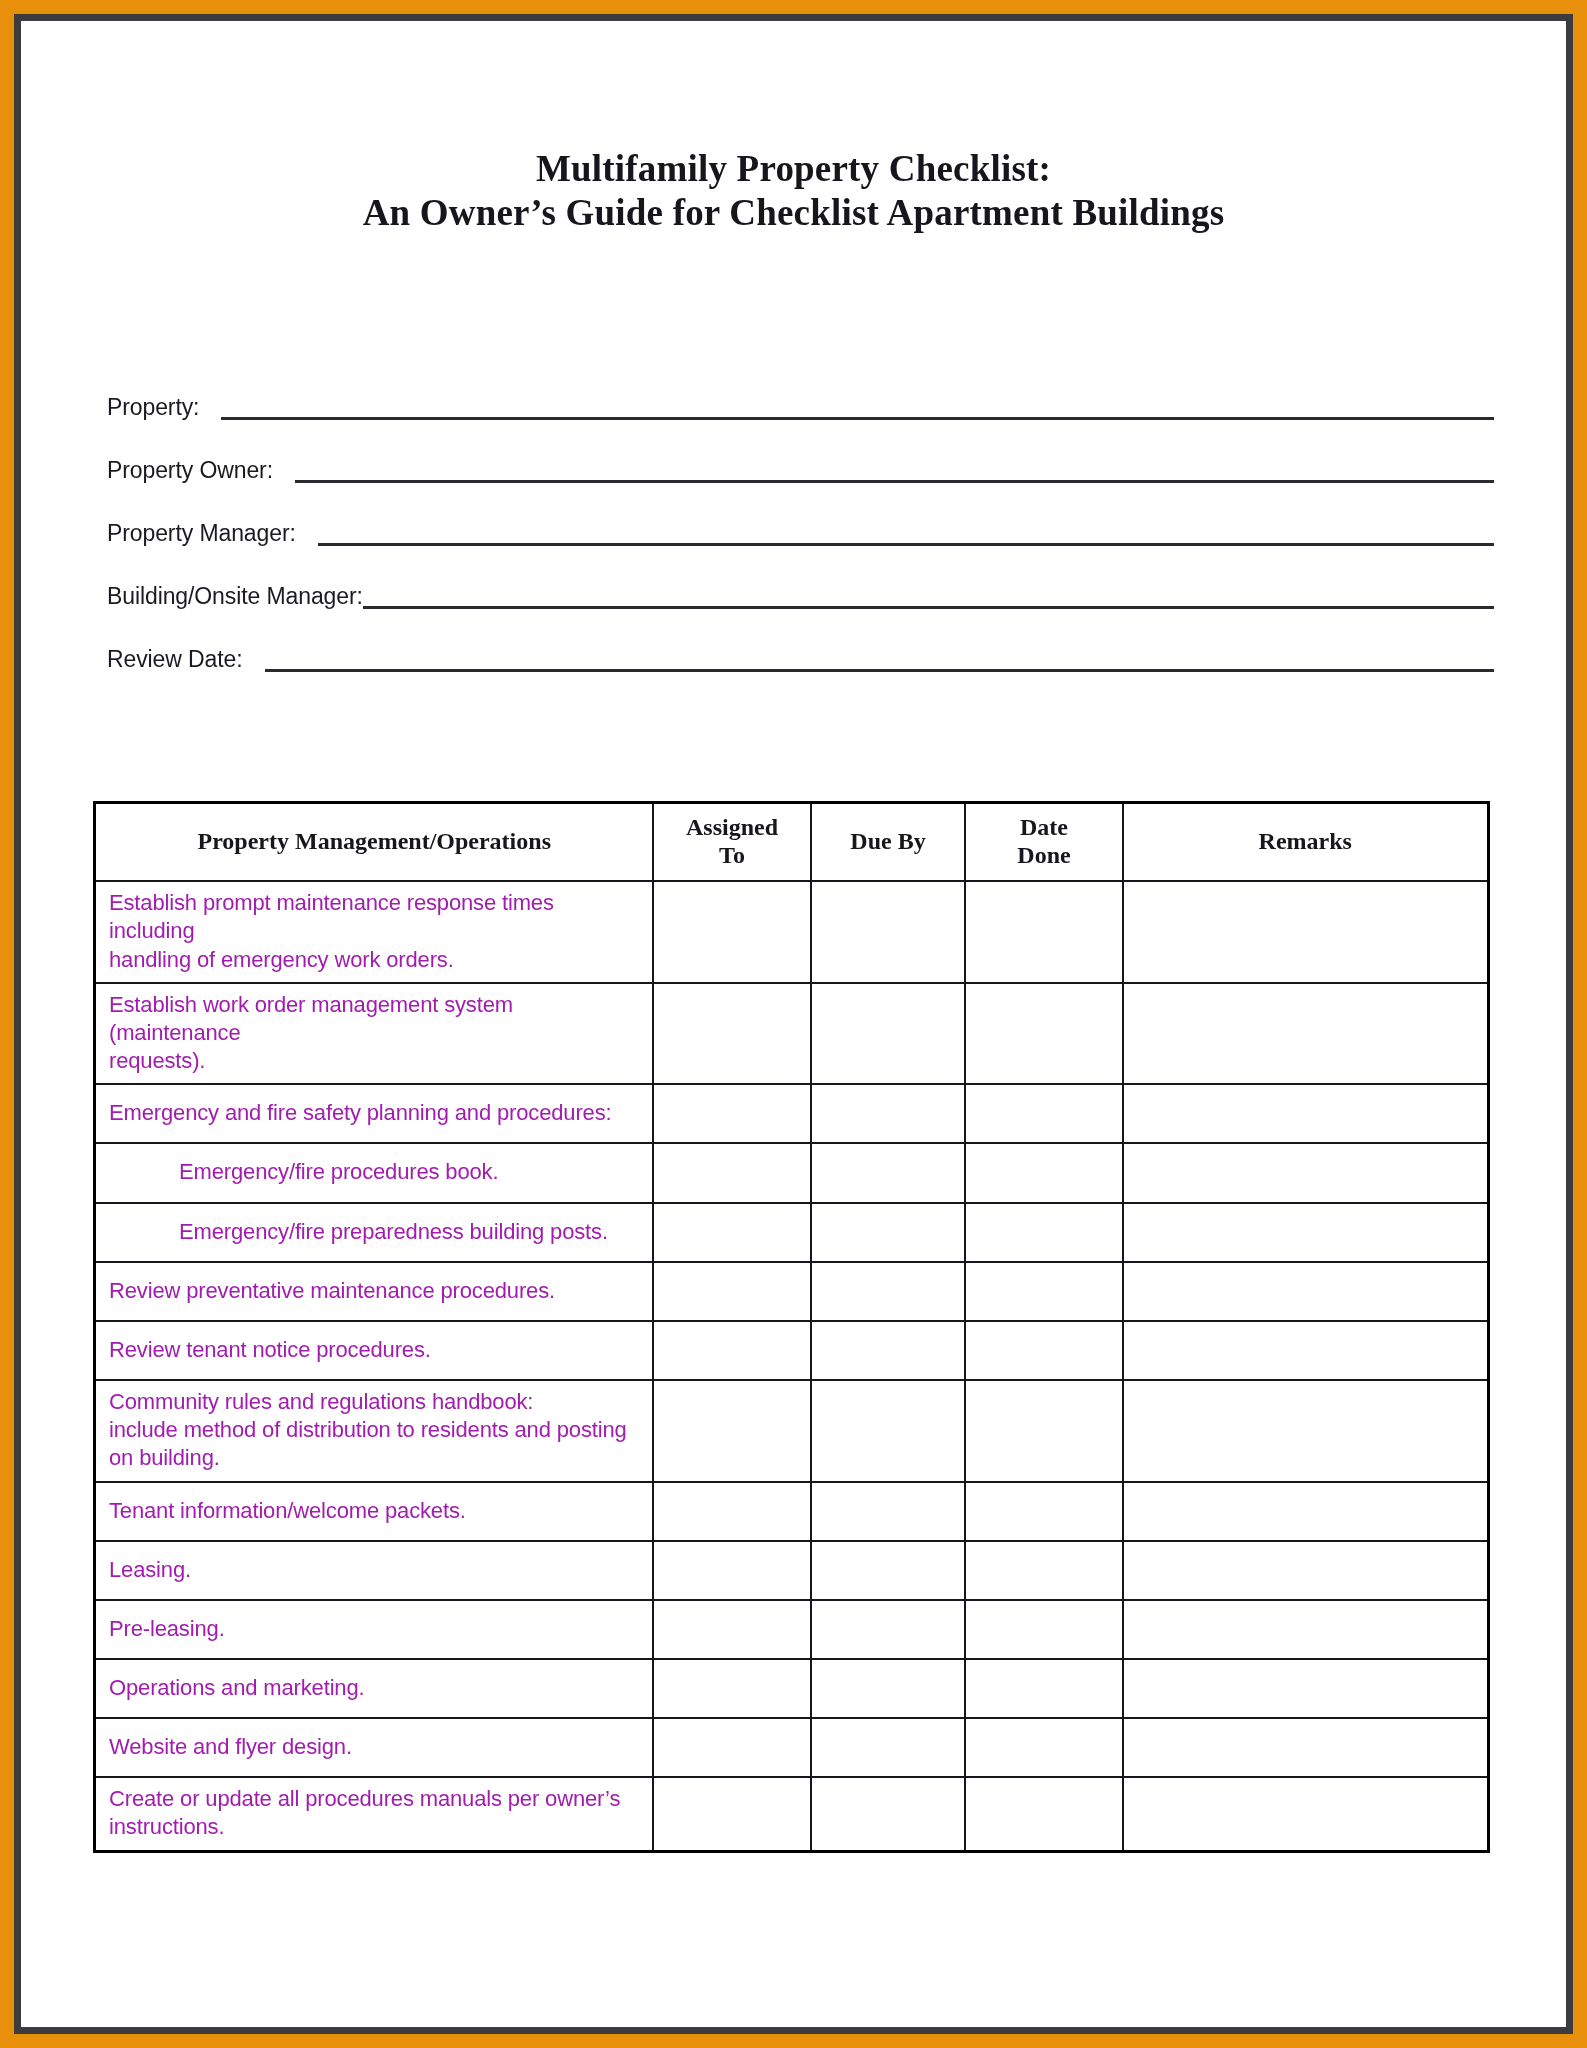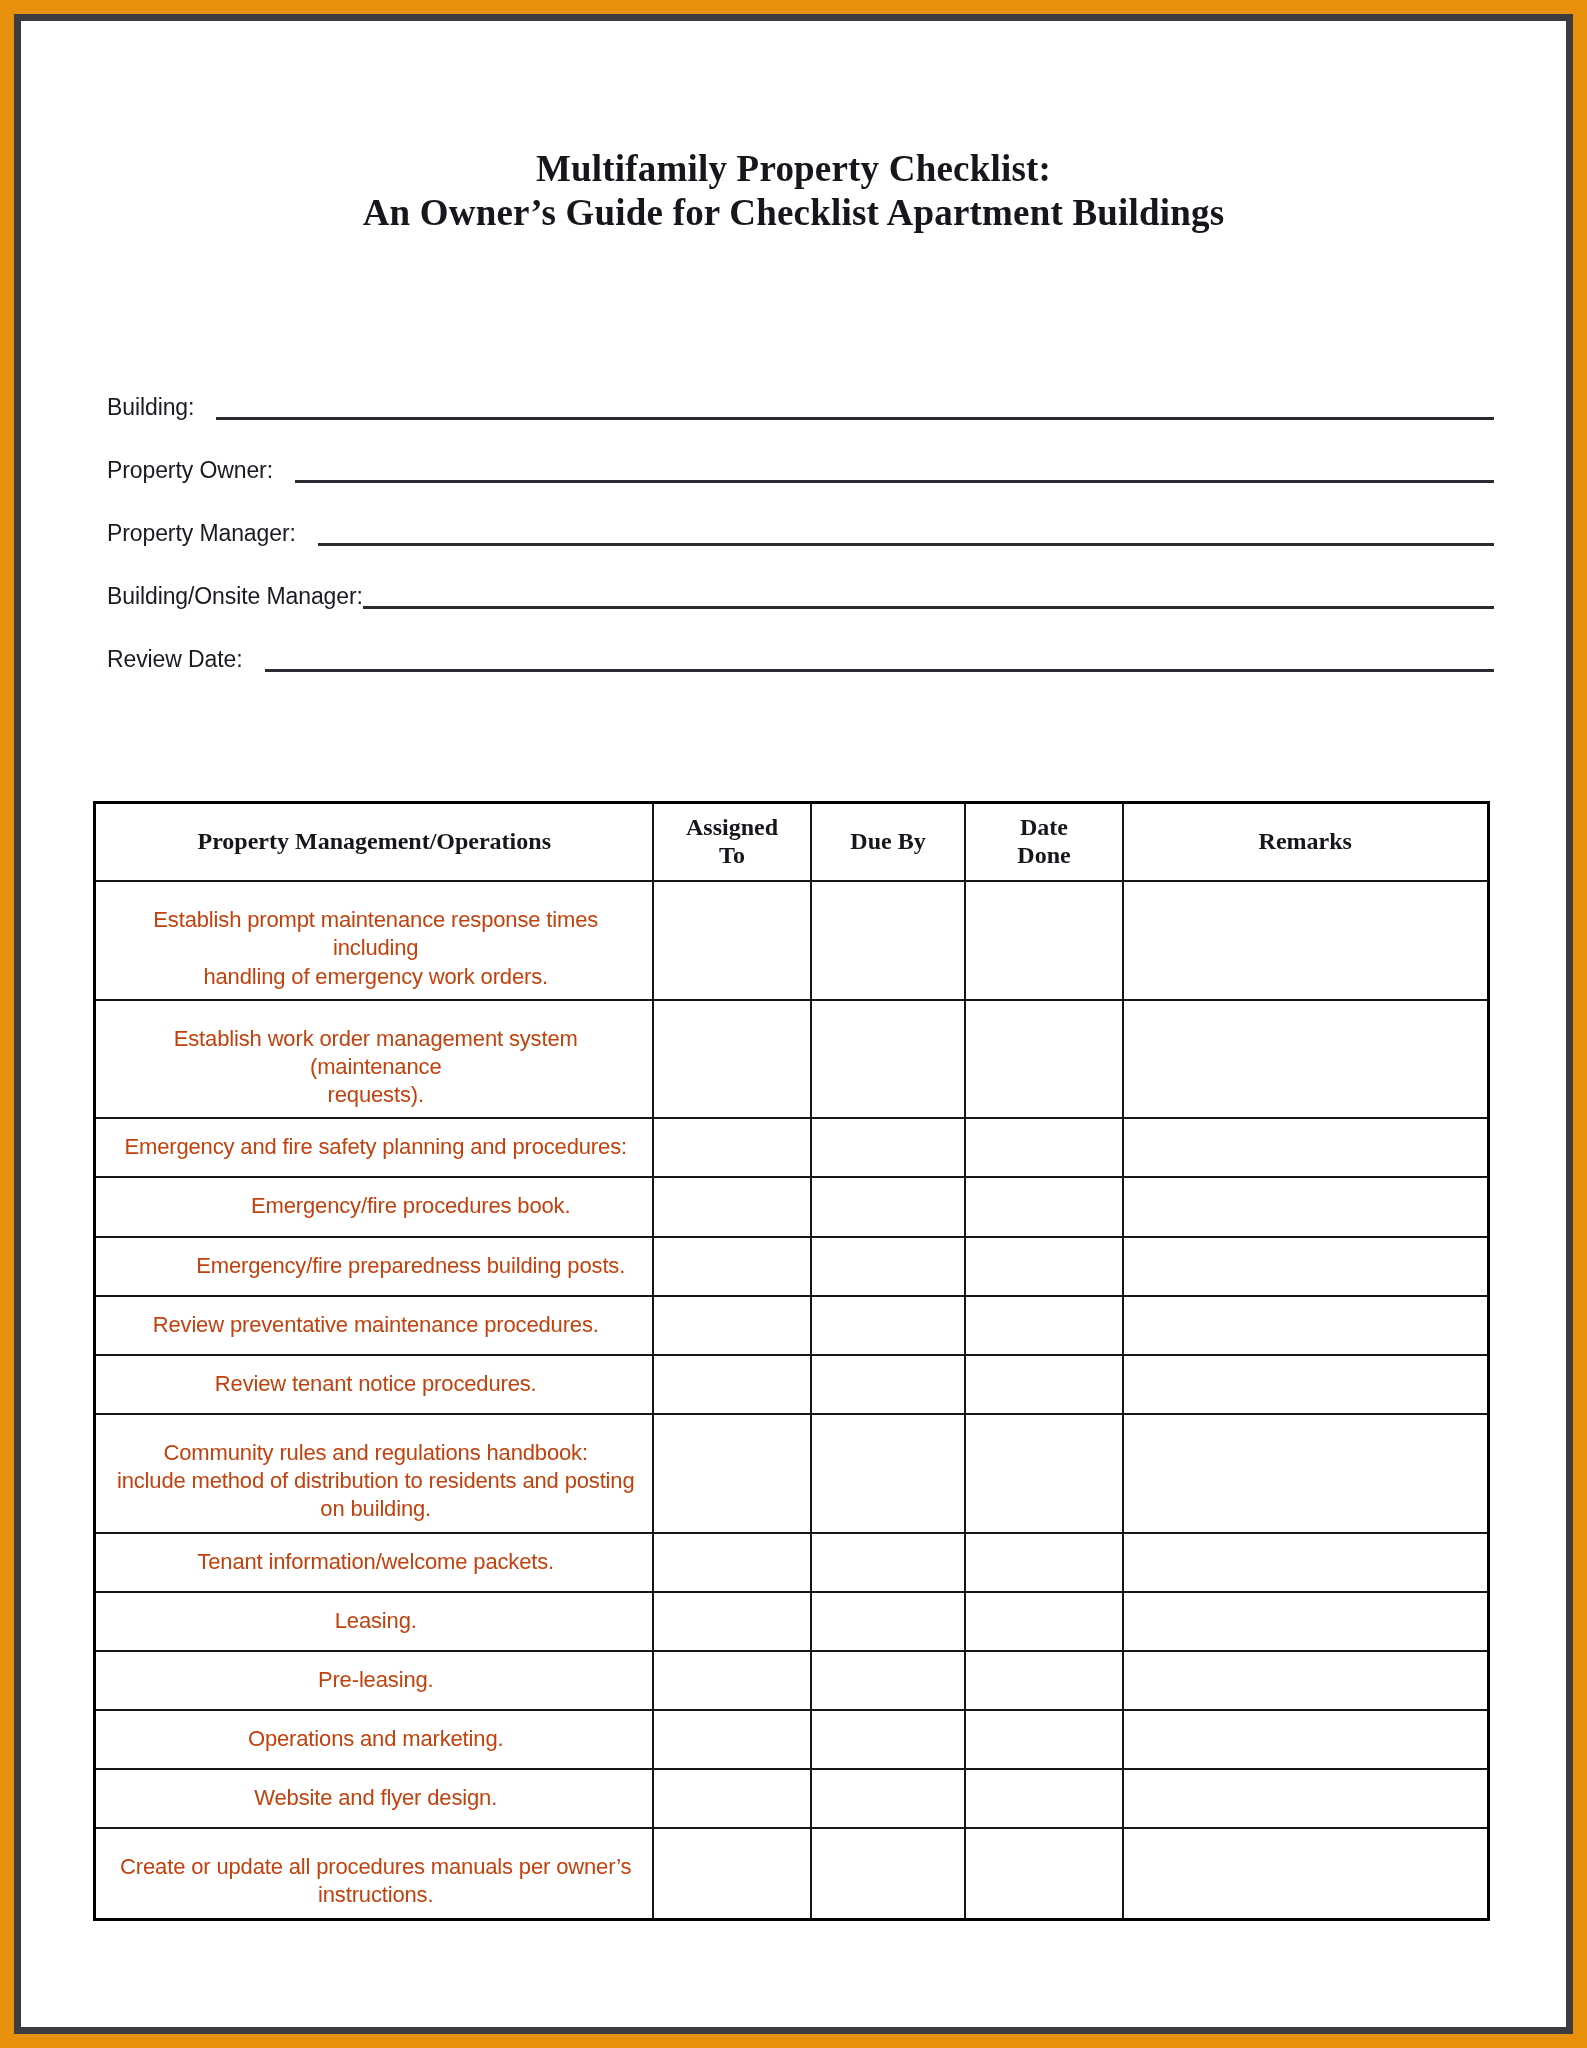--- a/index.html
+++ b/index.html
@@ -120,24 +120,23 @@
     vertical-align: middle;
     line-height: 1.16;
     height: 68px;
     padding: 4px 6px;
   }
 
   table.checklist tbody td.task-cell {
     font-family: "Liberation Sans", "DejaVu Sans", sans-serif;
     font-size: 22px;
     line-height: 1.28;
-    color: #c2410c;
-    padding: 24px 10px 8px 13px;
+    color: #a21caf;
+    padding: 7px 10px 8px 13px;
     letter-spacing: -0.15px;
-    text-align: center;
   }
 
   table.checklist tbody td.task-cell.indented {
     padding-left: 83px;
     padding-top: 14px;
     padding-bottom: 15px;
   }
 
   table.checklist tbody td.task-cell.single {
     padding-top: 14px;
@@ -162,21 +161,21 @@
 
   <div class="sheet">
 
     <h1 class="doc-title">
       <span class="title-line">Multifamily Property Checklist:</span>
       <span class="title-line">An Owner’s Guide for Checklist Apartment Buildings</span>
     </h1>
 
     <div class="form-fields">
       <div class="form-row gap-wide">
-        <span class="form-label">Building:</span>
+        <span class="form-label">Property:</span>
         <span class="form-rule"></span>
       </div>
       <div class="form-row gap-wide">
         <span class="form-label">Property Owner:</span>
         <span class="form-rule"></span>
       </div>
       <div class="form-row gap-wide">
         <span class="form-label">Property Manager:</span>
         <span class="form-rule"></span>
       </div>

